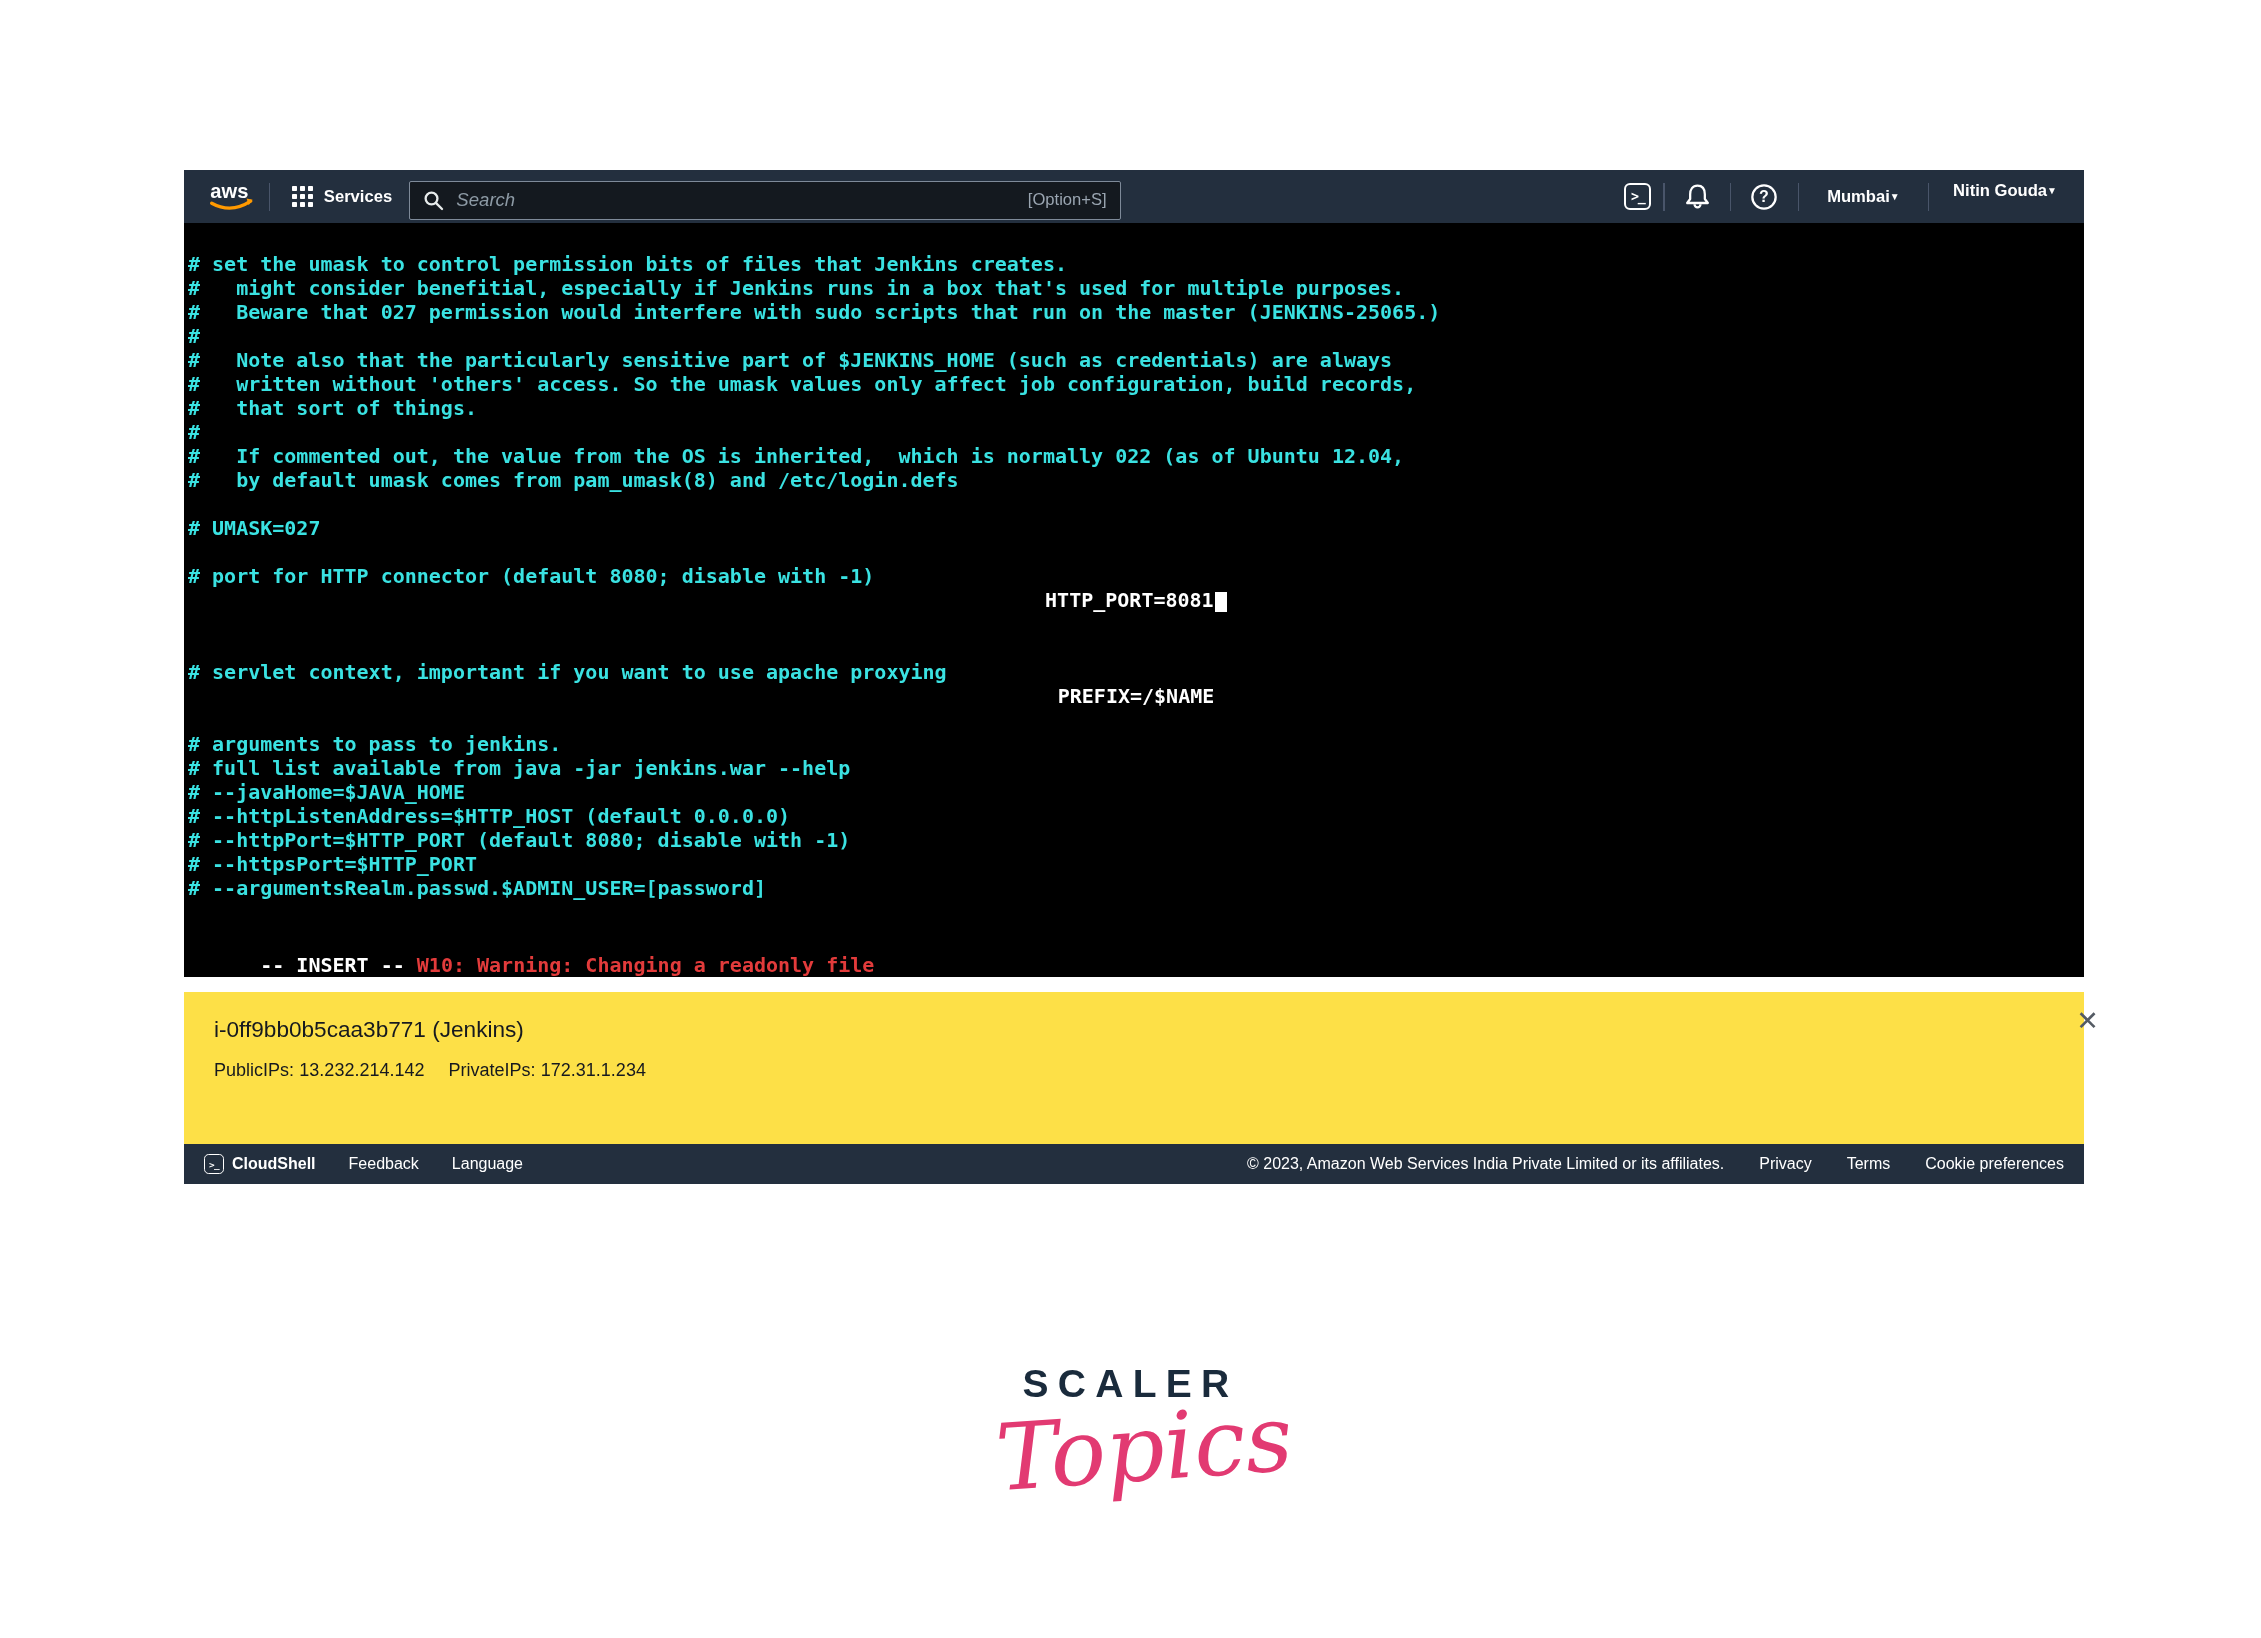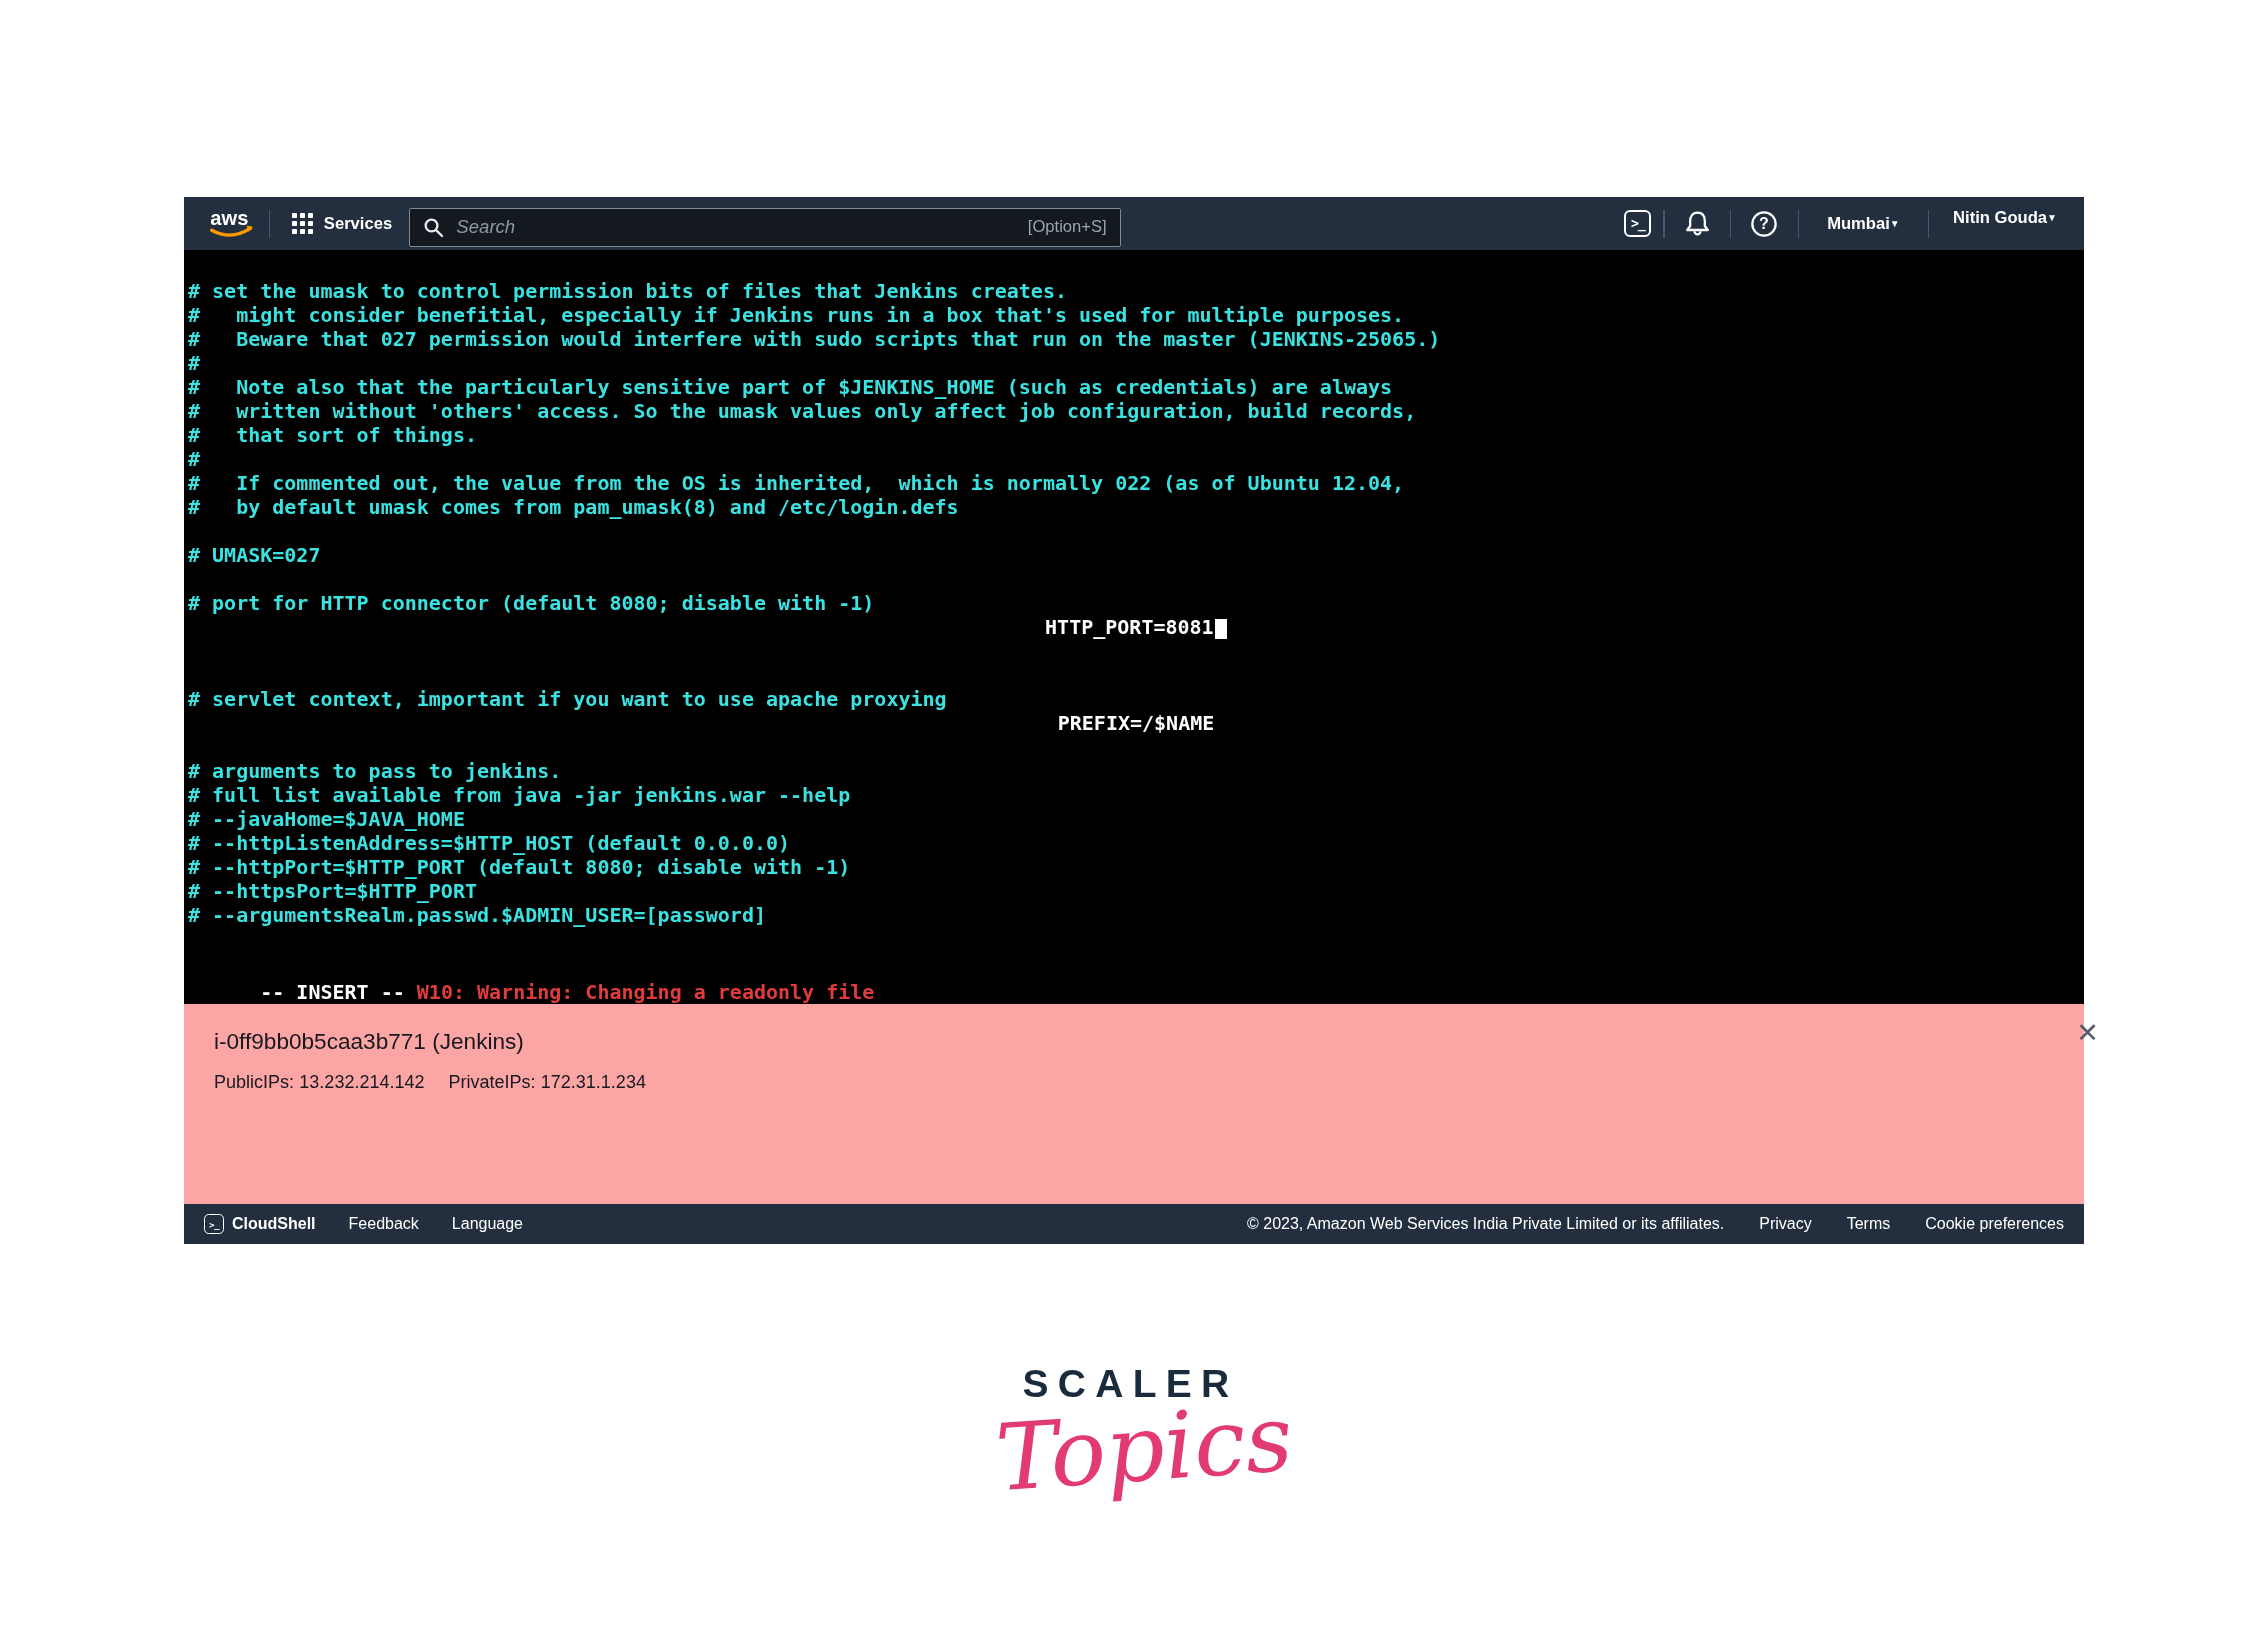--- a/index.html
+++ b/index.html
@@ -1,17 +1,17 @@
 <!DOCTYPE html>
 <html style="font-size:10.6px"><head>
 <meta charset="utf-8">
 <style>
   * { margin:0; padding:0; box-sizing:border-box; }
   html,body { width:2261px; height:1638px; background:#ffffff; font-family:"Liberation Sans", sans-serif; }
-  .app { position:absolute; left:184px; top:197px; width:1900px; height:1047px; }
+  .app { position:absolute; left:184px; top:170px; width:1900px; height:1047px; }
 
   
   .navbar { position:relative; height:53px; background:#232f3e; display:flex; align-items:center; }
   .aws-logo { position:absolute; left:25px; top:9.3px; width:47px; height:35px; }
   .nav-sep { width:1.3px; height:28px; background:#49556a; position:absolute; top:12.6px; }
   .sep-1 { left:85px; }
   .services { position:absolute; left:108px; top:0; height:53px; display:flex; align-items:center; gap:10.6px; cursor:pointer; }
   .grid-icon { display:grid; grid-template-columns:repeat(3,5.3px); grid-template-rows:repeat(3,5.3px); gap:2.7px; }
   .grid-icon i { background:#ffffff; border-radius:0.7px; }
   .services-label { color:#ffffff; font-size:16.6px; font-weight:bold; }
@@ -36,21 +36,21 @@
   .tline { height:24px; line-height:24px; white-space:pre; }
   .tline.cyan { color:#3ae2e2; }
   .tline.white { color:#ffffff;text-align:center; }
   .cursor { display:inline-block; width:12px; height:20px; background:#ffffff; vertical-align:middle; margin-left:1.3px; }
   .status-line { position:absolute; left:4px; right:0; top:706px; height:24px; line-height:24px; white-space:pre; }
   .status-mode { color:#ffffff; }
   .status-warning { color:#e23b3b; }
   .ruler-line { position:absolute; left:4px; right:0; top:730px; height:24px; line-height:24px; color:#ffffff; white-space:pre; }
 
   
-  .panel { position:relative; height:200px; background:#fca5a5; }
+  .panel { position:relative; height:152px; background:#fde047;margin-top:15px; }
   .panel-title { position:absolute; left:30px; top:25px; font-size:22.6px; color:#16191f; }
   .panel-ips { position:absolute; left:30px; top:68px; font-size:18px; color:#16191f; display:flex; gap:24px; }
   .ip-group { display:flex; gap:5.3px; }
   .close-btn { position:absolute; left:1886px; top:12px; width:35px; height:35px; display:flex; align-items:center; justify-content:center; cursor:pointer; color:#545b64; font-size:27px; line-height:1; }
   .close-btn::before { content:"\2715"; }
 
   
   .footer { position:relative; height:40px; background:#232f3e; display:flex; align-items:center; justify-content:space-between; padding:0 20px; color:#ffffff; font-size:16px; }
   .footer-left { display:flex; align-items:center; gap:33px; }
   .footer-cloudshell { display:flex; align-items:center; gap:8px; cursor:pointer; font-weight:bold; }

